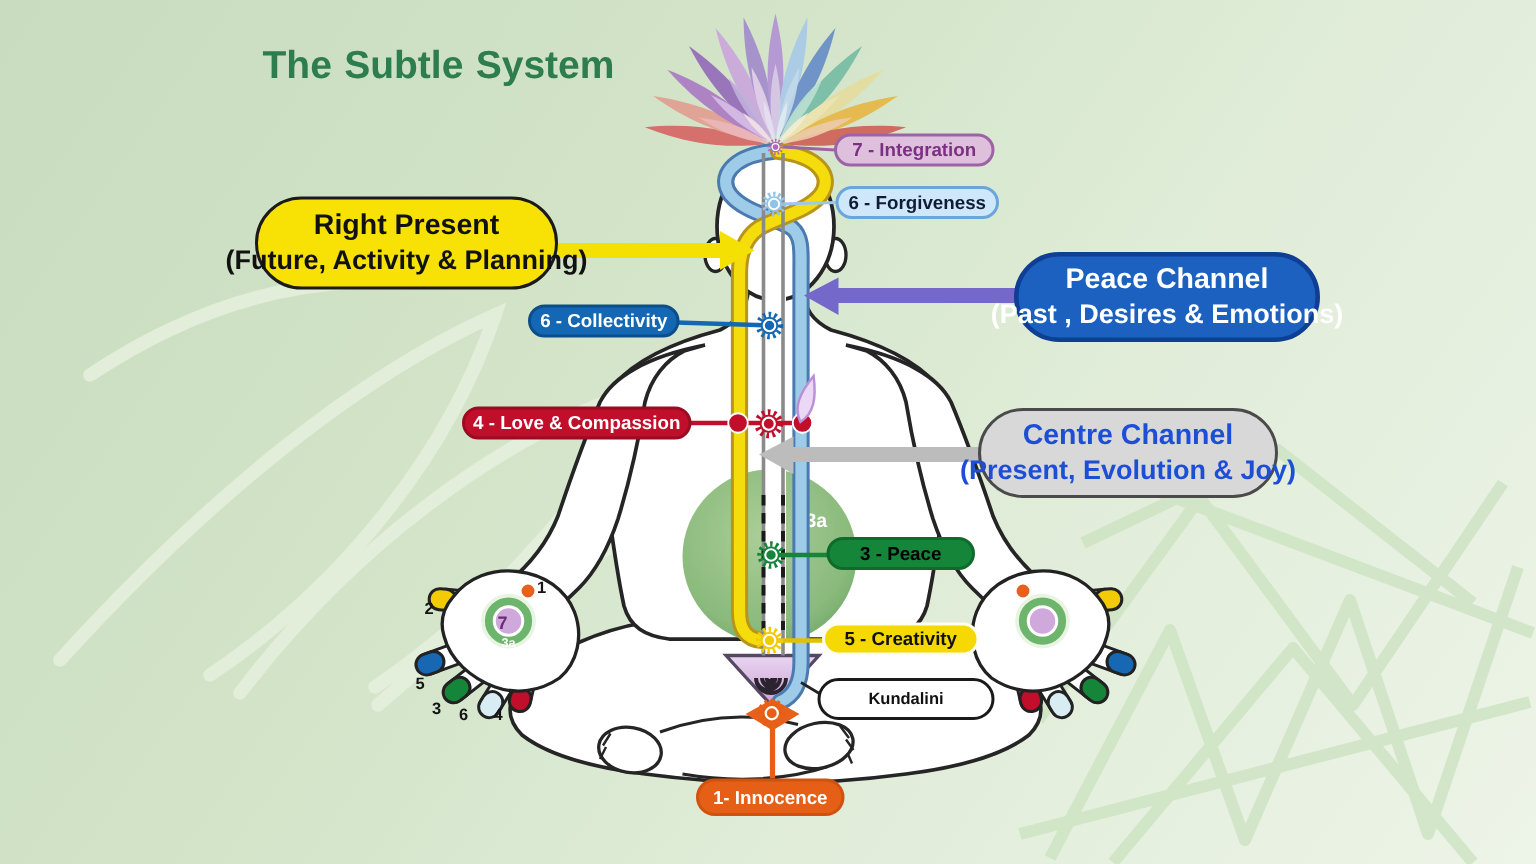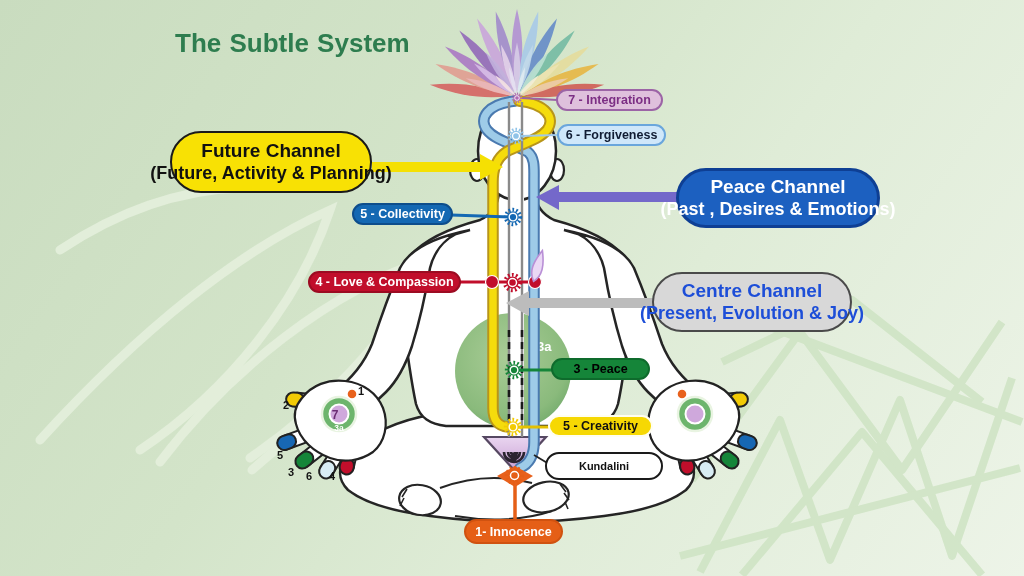--- a/index.html
+++ b/index.html
@@ -240,34 +240,34 @@
     <text x="306" y="480">6</text>
     <text x="329" y="480">4</text>
     <text x="335" y="419" font-size="12" fill="#6b2c74" text-anchor="middle">7</text>
     <text x="339" y="431" font-size="8.5" fill="#fff" text-anchor="middle">3a</text>
   </g>
 </svg>
 
 <div class="title">The Subtle System</div>
 
 <div class="pill pill-lg" id="pill-right">
-  <div class="main">Future Channel</div>
+  <div class="main">Right Present</div>
   <div class="sub">(Future, Activity &amp; Planning)</div>
 </div>
 <div class="pill pill-lg" id="pill-left">
   <div class="main">Peace Channel</div>
   <div class="sub">(Past , Desires &amp; Emotions)</div>
 </div>
 <div class="pill pill-lg" id="pill-centre">
   <div class="main">Centre Channel</div>
   <div class="sub">(Present, Evolution &amp; Joy)</div>
 </div>
 
 <div class="pill pill-sm" id="pill-7">7 - Integration</div>
 <div class="pill pill-sm" id="pill-6">6 - Forgiveness</div>
-<div class="pill pill-sm" id="pill-5">5 - Collectivity</div>
+<div class="pill pill-sm" id="pill-5">6 - Collectivity</div>
 <div class="pill pill-sm" id="pill-4">4 - Love &amp; Compassion</div>
 <div class="pill pill-sm" id="pill-3">3 - Peace</div>
 <div class="pill pill-sm" id="pill-2">5 - Creativity</div>
 <div class="pill" id="pill-kundalini">Kundalini</div>
 <div class="pill pill-sm" id="pill-1">1- Innocence</div>
 
 </div>
 
 </body></html>

